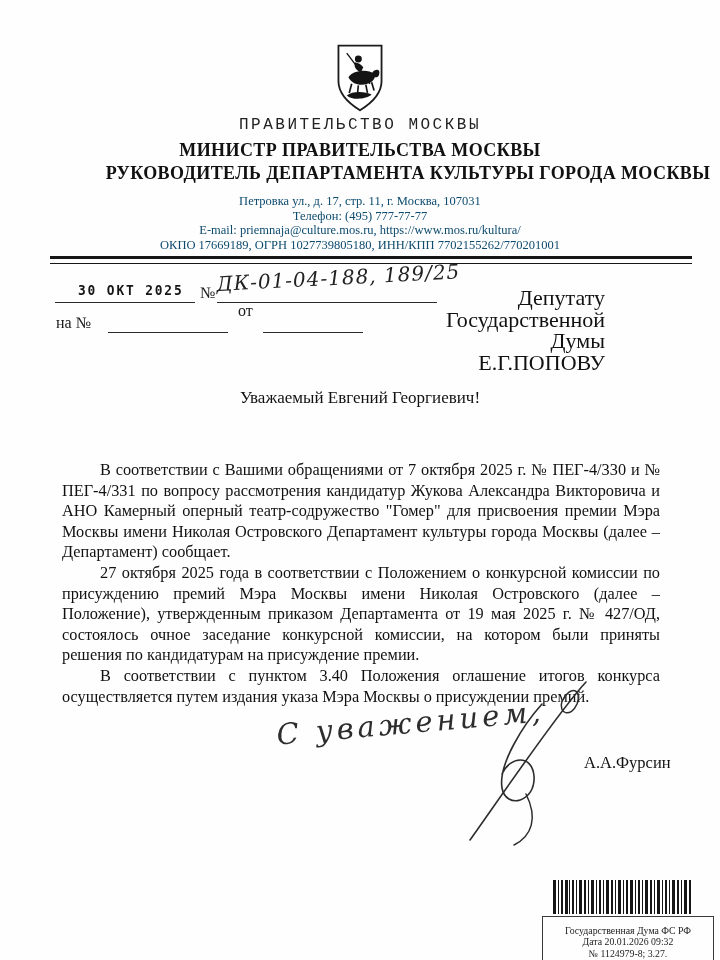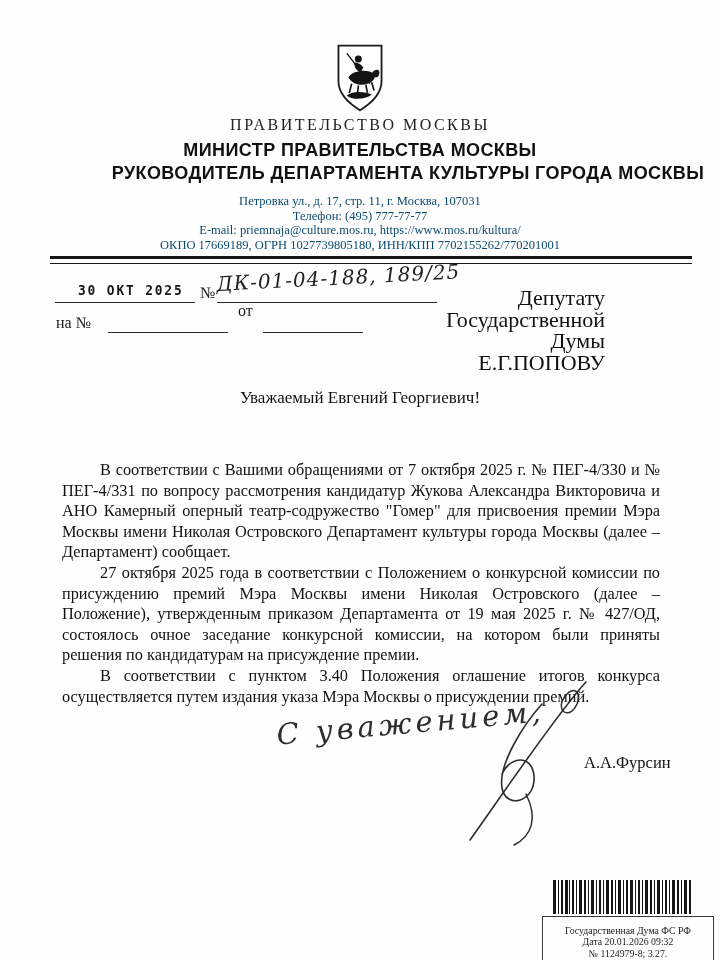--- a/index.html
+++ b/index.html
@@ -10,27 +10,27 @@
     background:#fefefe;
     font-family:"Liberation Serif", serif;
     color:#1b1b1b;
     overflow:hidden;
   }
   
   .emblem{position:absolute;top:42px;left:50%;transform:translateX(-50%);width:58px;height:72px;}
   .gov-line{
     position:absolute;top:116px;left:0;width:100%;
     text-align:center;
-    font-family:Liberation Serif, serif;
+    font-family:Liberation Mono, monospace;
     font-size:16px;letter-spacing:2.5px;color:#222;
   }
   .head-title{
     position:absolute;left:0;width:100%;
     text-align:center;
-    font-family:Liberation Sans, sans-serif;
+    font-family:Liberation Serif, serif;
     font-weight:bold;font-size:18px;letter-spacing:.4px;color:#111;
     white-space:nowrap;
   }
   .head-title.t1{top:140px;}
   .head-title.t2{top:163px;padding-left:48px;}
   .contacts{
     position:absolute;top:194px;left:0;width:100%;
     text-align:center;font-size:12.5px;line-height:14.5px;color:#0c4a6e;
   }
   .rule{position:absolute;left:50px;width:642px;background:#161616;}

